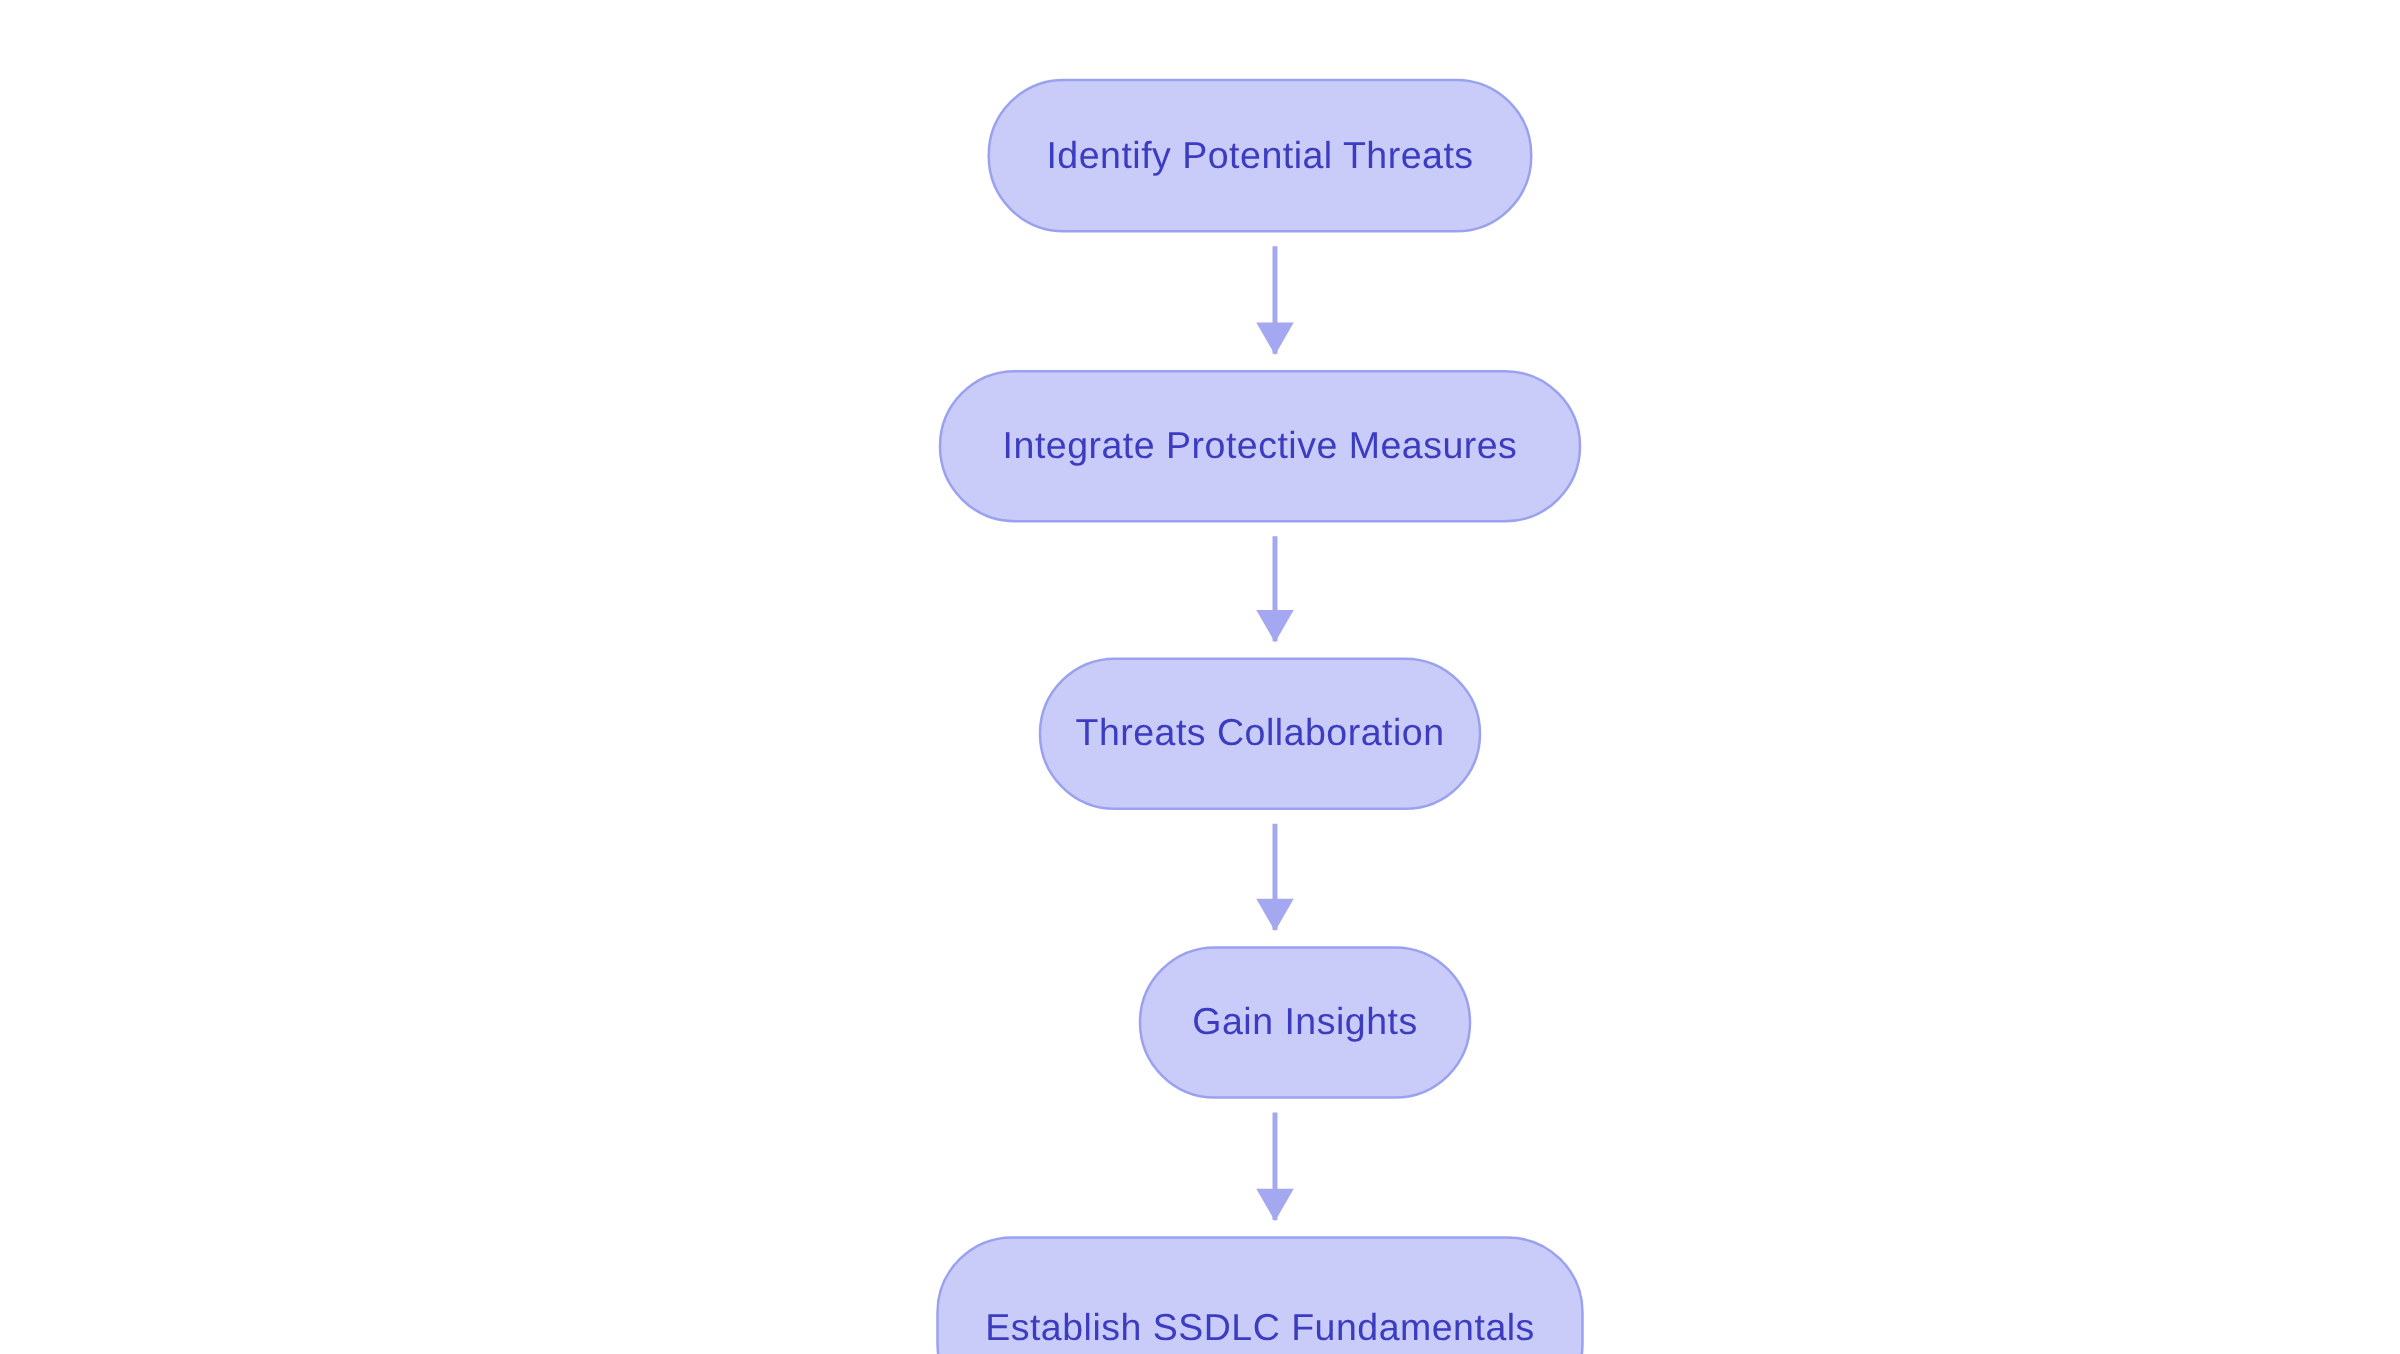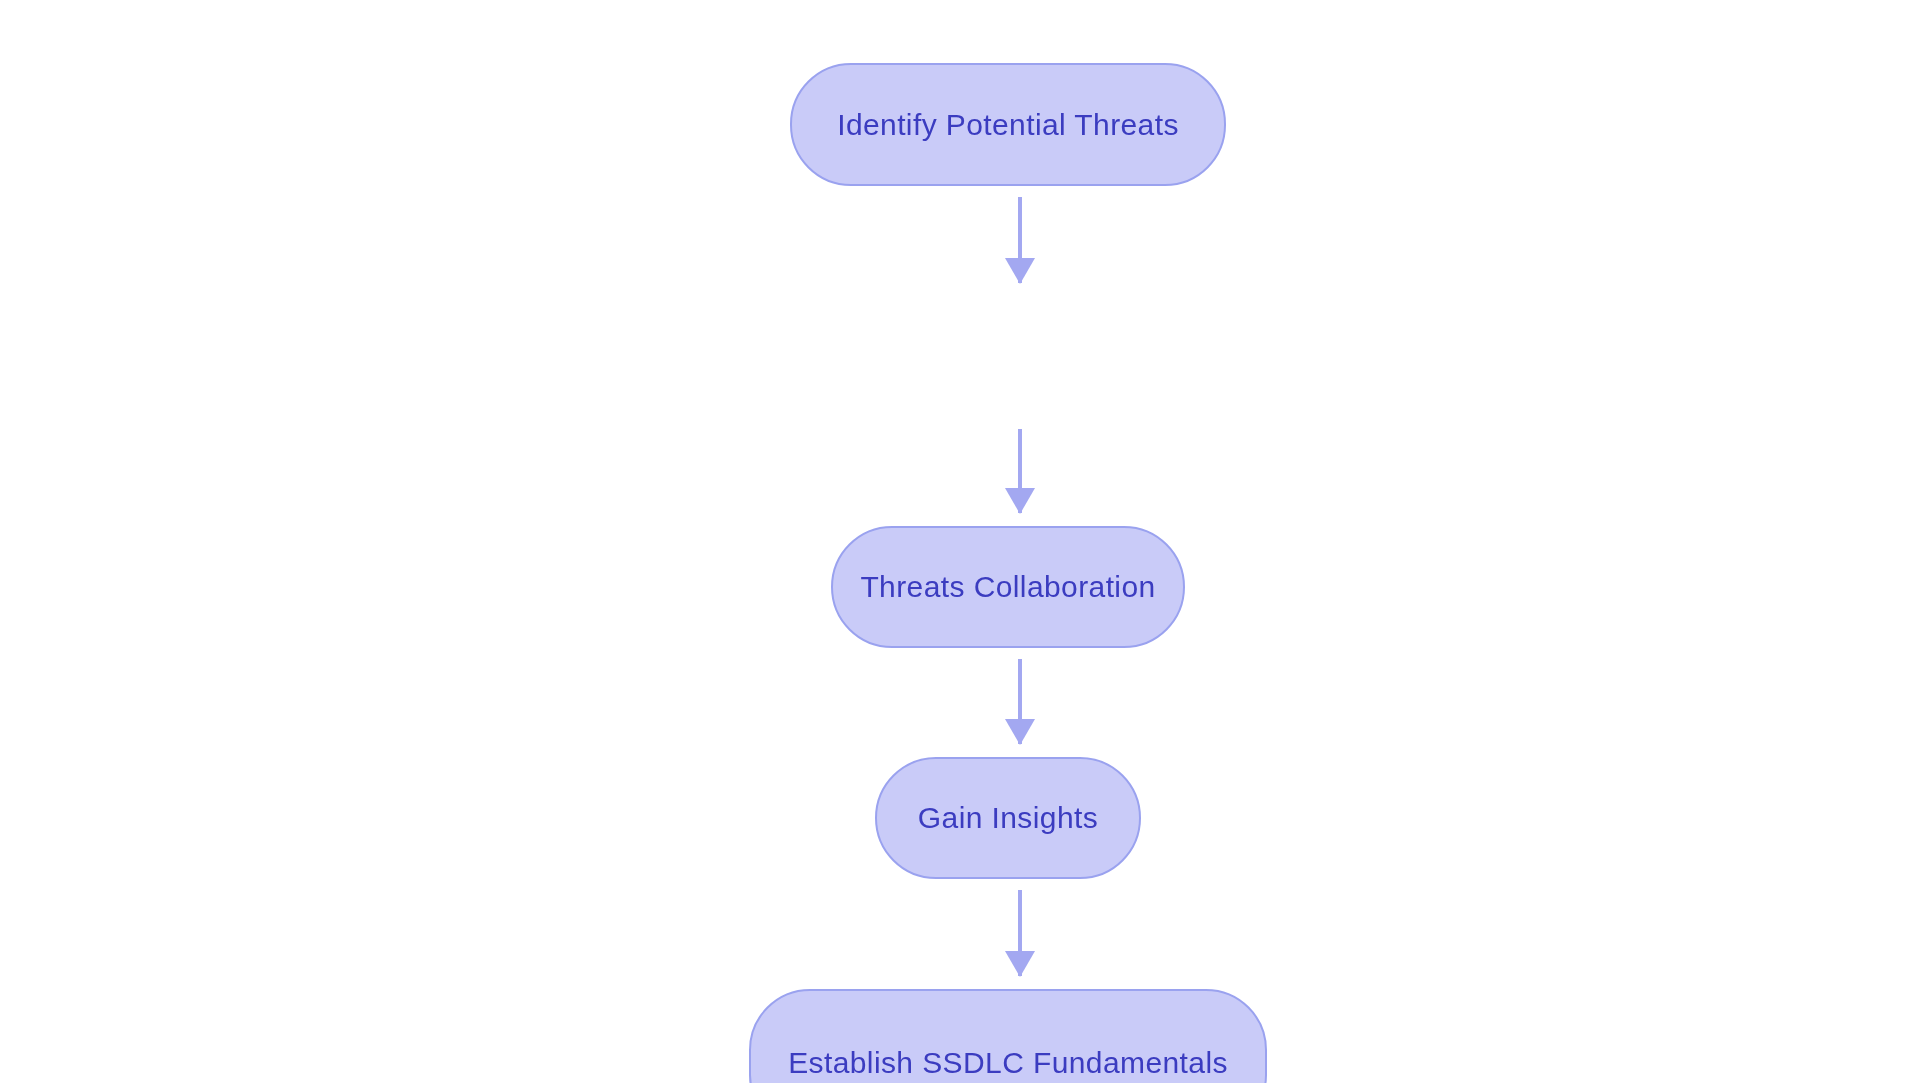--- a/index.html
+++ b/index.html
@@ -31,21 +31,21 @@
   .node-label {
     color: var(--node-text);
     font-size: 30px;
     letter-spacing: 0.4px;
     white-space: nowrap;
     text-align: center;
   }
   .n1 { left: 742px; top: 15px;  width: 436px; height: 123px; }
   .n2 { left: 703px; top: 248px; width: 514px; height: 122px; }
   .n3 { left: 783px; top: 478px; width: 354px; height: 122px; }
-  .n4 { left: 827px; top: 709px; width: 266px; height: 122px; }
+  .n4 { left: 863px; top: 709px; width: 266px; height: 122px; }
   .n5 { left: 701px; top: 941px; width: 518px; height: 147px; }
 
   .arrow { position: absolute; left: 945px; width: 30px; }
   .arrow-line {
     position: absolute;
     left: 13px;
     top: 0;
     width: 4px;
     background: var(--arrow);
   }
@@ -75,20 +75,23 @@
 
   <div class="node n1">
     <span class="node-label">Identify Potential Threats</span>
   </div>
 
   <div class="arrow a1">
     <div class="arrow-line"></div>
     <div class="arrow-head"></div>
   </div>
 
+  <div class="node n2">
+    <span class="node-label">Integrate Protective Measures</span>
+  </div>
 
   <div class="arrow a2">
     <div class="arrow-line"></div>
     <div class="arrow-head"></div>
   </div>
 
   <div class="node n3">
     <span class="node-label">Threats Collaboration</span>
   </div>
 

